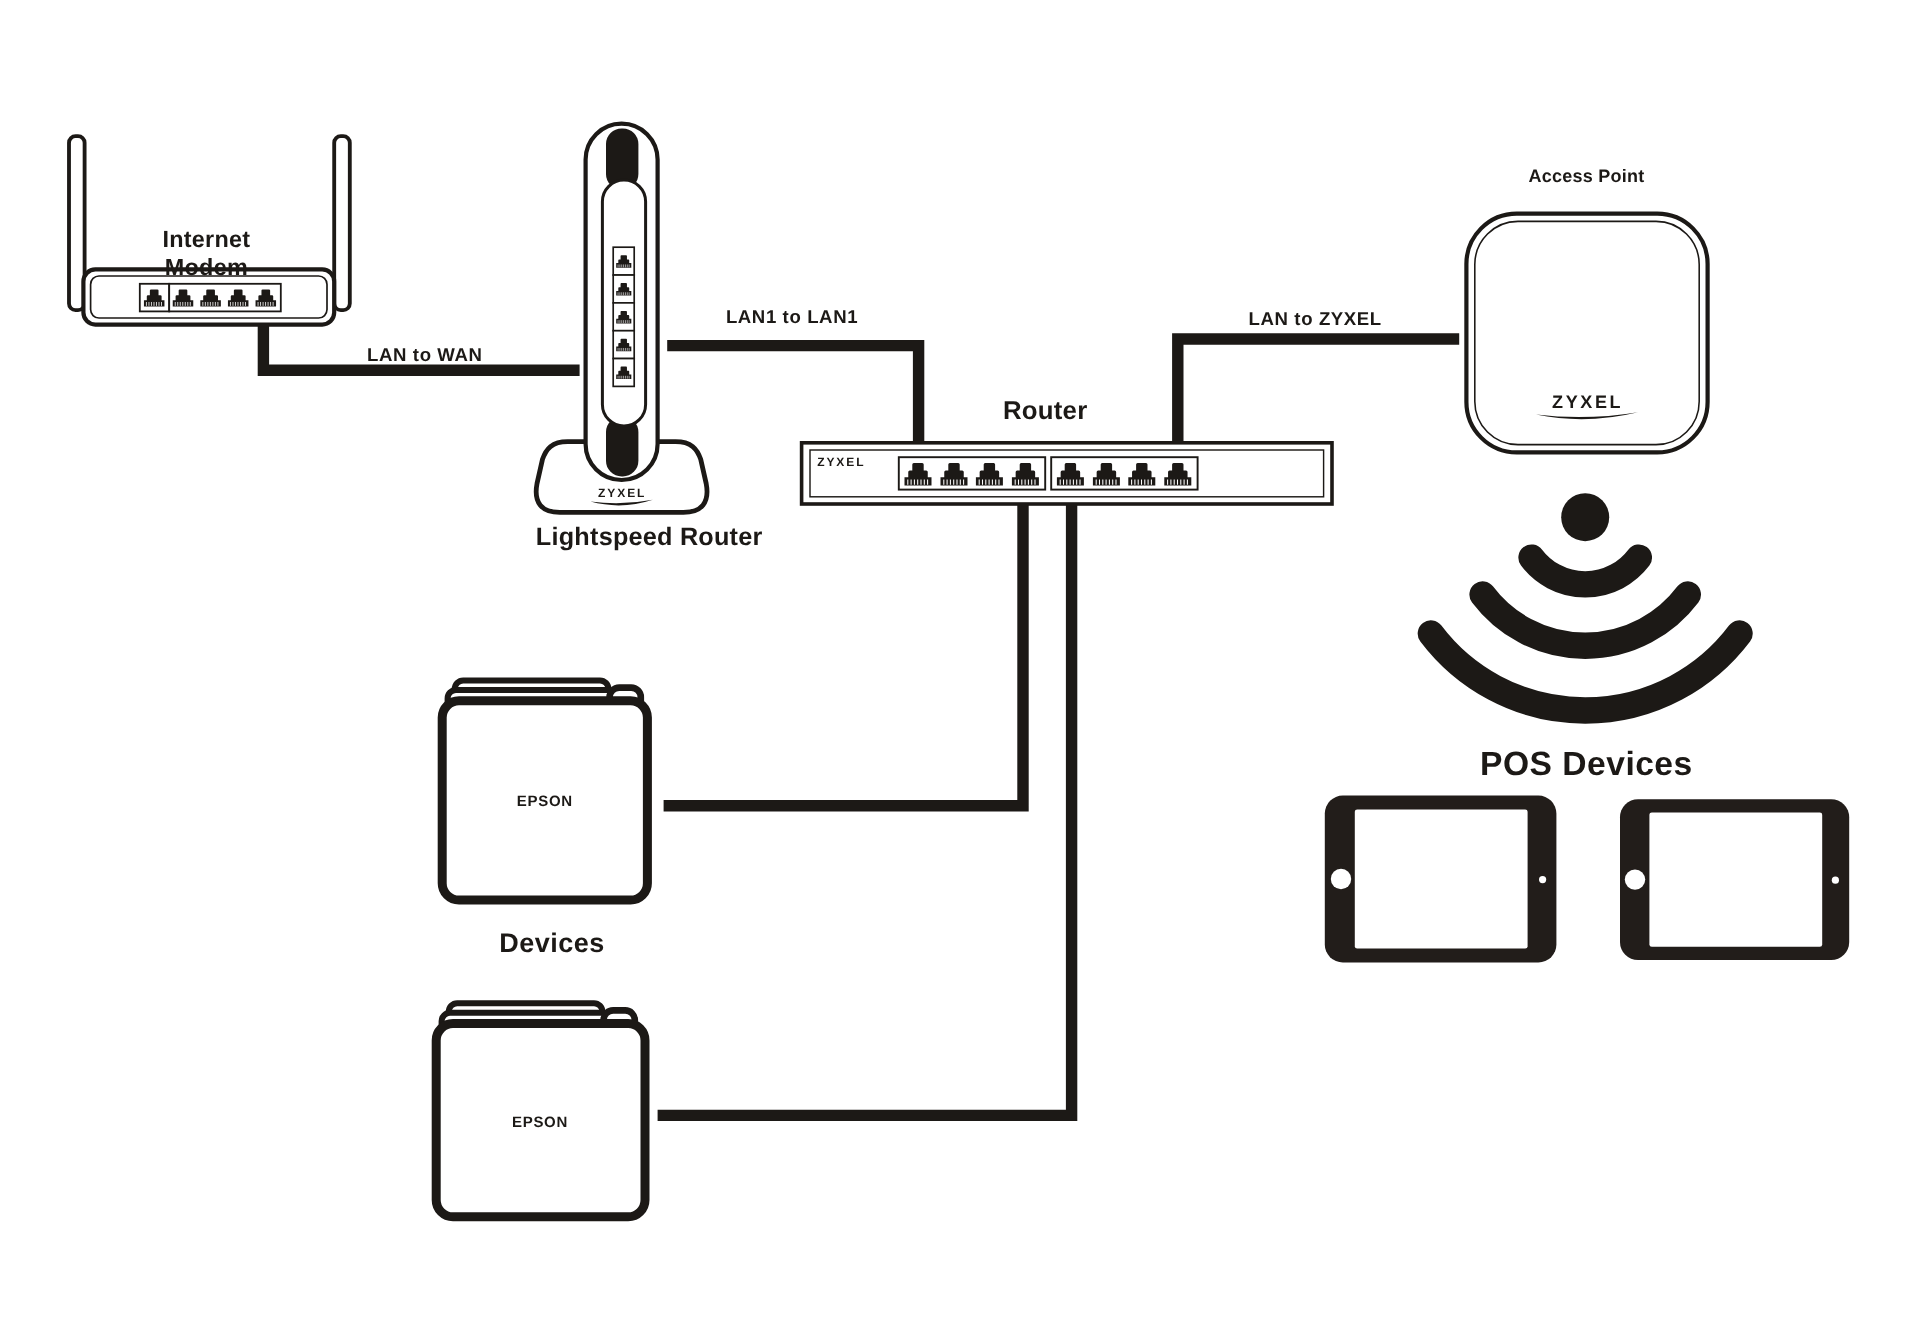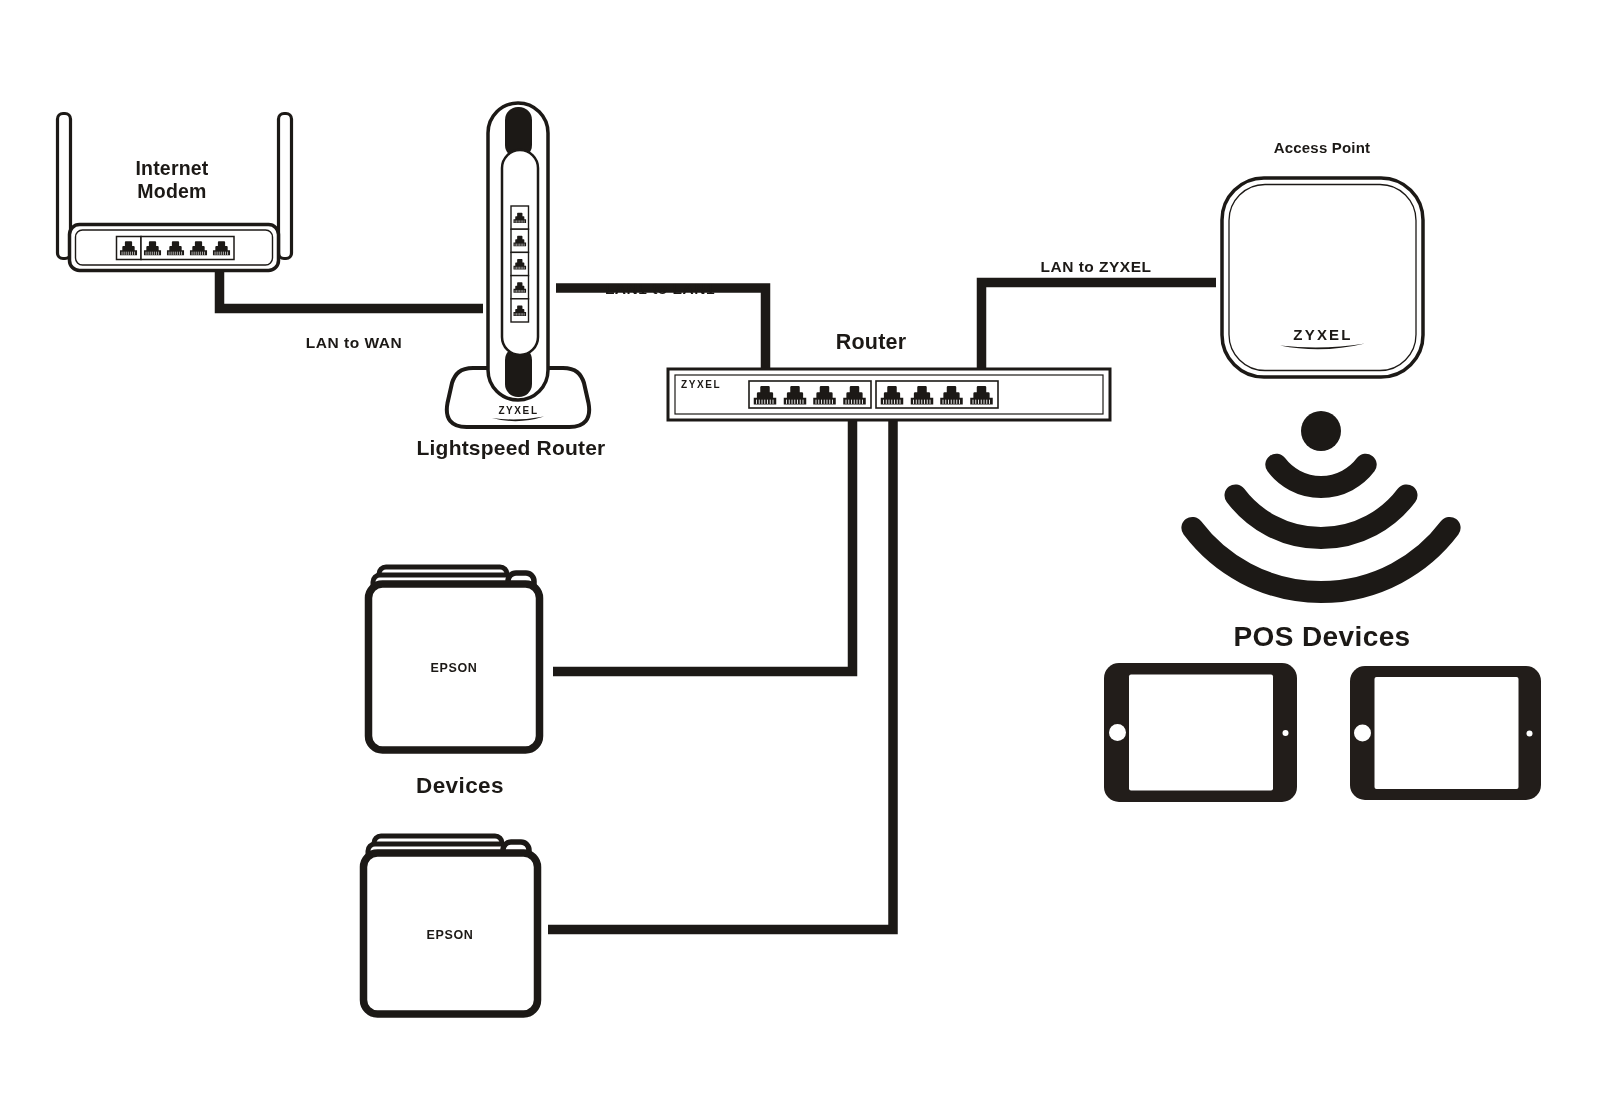--- a/index.html
+++ b/index.html
@@ -6,22 +6,22 @@
   #stage{
     position:relative;width:1600px;height:1120px;background:#ffffff;overflow:hidden;
     font-family:"Liberation Sans",sans-serif;color:#1c1916;
   }
   #artwork{position:absolute;left:0;top:0;}
   .dev-label{
     position:absolute;transform:translateX(-50%);
     font-weight:bold;color:#1c1916;text-align:center;white-space:nowrap;
     letter-spacing:.2px;
   }
-  .lbl-modem{font-size:19.5px;line-height:23px;}
-  .lbl-router{font-size:21px;}
+  .lbl-modem{font-size:19.5px;line-height:23px;margin-top:32px;}
+  .lbl-router{font-size:21px;margin-left:30px;}
   .lbl-switch{font-size:21.5px;}
   .lbl-ap{font-size:15px;}
   .lbl-pos{font-size:28px;letter-spacing:.4px;}
   .lbl-printers{font-size:22.5px;letter-spacing:.4px;}
   .cable-label{
     position:absolute;transform:translateX(-50%);
     font-weight:bold;font-size:15.5px;letter-spacing:.5px;
     color:#1c1916;white-space:nowrap;
   }
   svg text{font-family:"Liberation Sans",sans-serif;}
@@ -167,19 +167,19 @@
   <div class="dev-label lbl-router" style="left:511px;top:436px;">Lightspeed Router</div>
 
   <div class="dev-label lbl-switch" style="left:871px;top:330px;">Router</div>
 
   <div class="dev-label lbl-ap" style="left:1322px;top:139px;">Access Point</div>
 
   <div class="dev-label lbl-pos" style="left:1322px;top:621px;">POS Devices</div>
 
   <div class="dev-label lbl-printers" style="left:460px;top:773px;">Devices</div>
 
-  <div class="cable-label" style="left:354px;top:288px;margin-top:46px;">LAN to WAN</div>
+  <div class="cable-label" style="left:354px;top:288px;">LAN to WAN</div>
 
-  <div class="cable-label" style="left:660px;top:280px;">LAN1 to LAN1</div>
+  <div class="cable-label" style="left:660px;top:256px;">LAN1 to LAN1</div>
 
   <div class="cable-label" style="left:1096px;top:258px;">LAN to ZYXEL</div>
 
 </div>
 
 </body></html>

